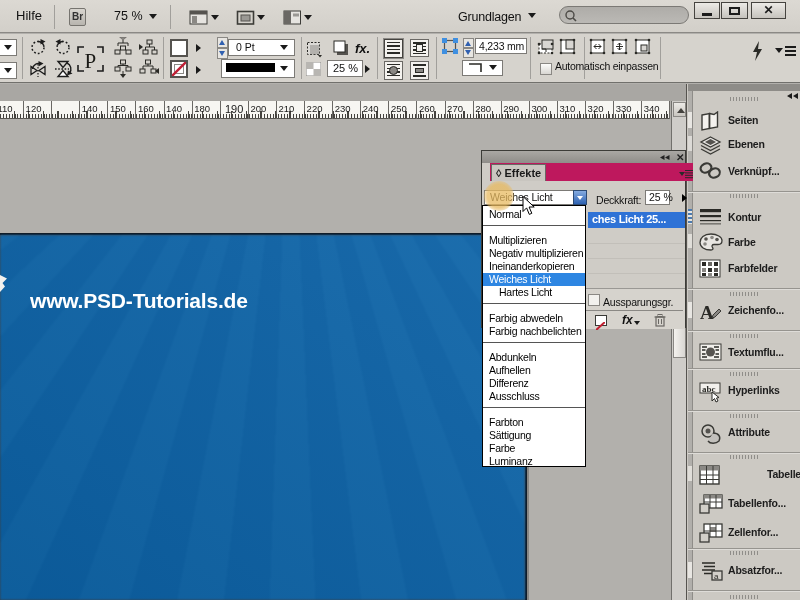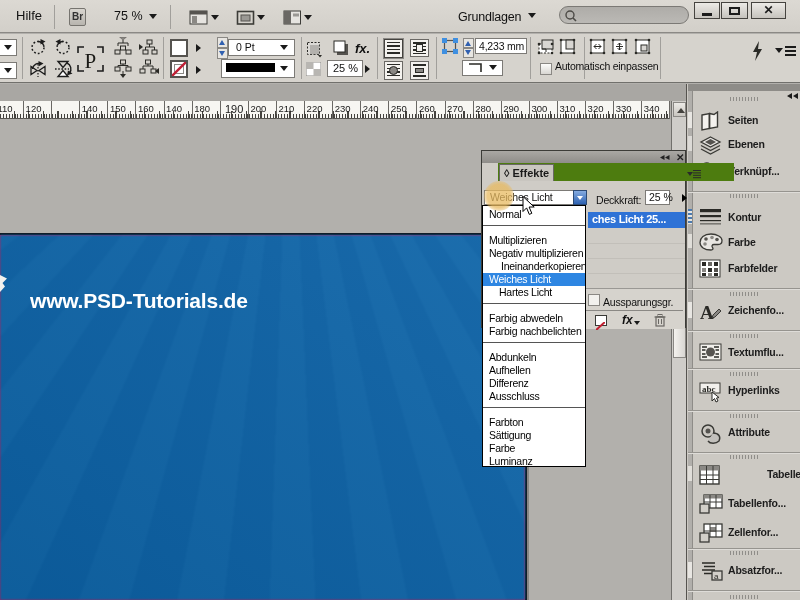--- a/index.html
+++ b/index.html
@@ -289,21 +289,21 @@
       <div class="tx" style="left:503.3px;top:1.5px;font-size:9.5px;color:#1a1a1a;">290</div>
       <div class="tx" style="left:531.4px;top:1.5px;font-size:9.5px;color:#1a1a1a;">300</div>
       <div class="tx" style="left:559.5px;top:1.5px;font-size:9.5px;color:#1a1a1a;">310</div>
       <div class="tx" style="left:587.6px;top:1.5px;font-size:9.5px;color:#1a1a1a;">320</div>
       <div class="tx" style="left:615.7px;top:1.5px;font-size:9.5px;color:#1a1a1a;">330</div>
       <div class="tx" style="left:643.8000000000001px;top:1.5px;font-size:9.5px;color:#1a1a1a;">340</div>
     </div>
 </div>
 
 <div class="abs" style="left:0;top:119px;width:671px;height:481px;background:#b2b0ac;"></div>
-<div class="abs" id="page" style="left:0;top:233px;width:527px;height:367px;background:#be185d;border-top:2px solid #10161e;border-right:2px solid #10161e;box-shadow:2px 2px 0 rgba(60,60,56,0.35);">
+<div class="abs" id="page" style="left:0;top:233px;width:527px;height:367px;background:#404040;border-top:2px solid #10161e;border-right:2px solid #10161e;box-shadow:2px 2px 0 rgba(60,60,56,0.35);">
   <div class="abs" style="left:0;top:0;width:525px;height:365px;background:repeating-conic-gradient(from 2deg at 290px -215px,#0c61a5 0deg 4.5deg,#1066a9 4.5deg 9deg);filter:blur(0.8px);"></div>
   <div class="abs" style="left:0;top:0;width:525px;height:365px;background:linear-gradient(to bottom left,rgba(255,255,255,0.05),rgba(0,0,0,0.08));"></div>
   <div class="tx" style="left:30px;top:54px;font-size:21px;font-weight:bold;color:#fff;letter-spacing:-0.2px;">www.PSD-Tutorials.de</div>
   <svg class="abs" style="left:0;top:40px;" width="8" height="19">
       <path d="M0 0 L7 3.5 L2.5 8 L5 11.5 L0 17 Z" fill="#f2f1ee"></path>
     </svg>
 </div>
 
 <div class="abs" id="vscroll" style="left:671px;top:101px;width:15px;height:499px;background:#cfcdc9;border-left:1px solid #71706c;">
   <div class="abs" style="left:1px;top:1px;width:13px;height:15px;background:linear-gradient(#eceae6,#c9c6c0);border:1px solid #8a8884;">
@@ -452,21 +452,21 @@
 
   <div class="abs" style="left:0;top:0;width:203px;height:12px;background:linear-gradient(#aaa8a4,#8f8d89);">
     <svg class="abs" style="left:178px;top:3.5px;" width="10" height="5">
         <path d="M4.5 0 L0 2.5 L4.5 5 Z M9.5 0 L5 2.5 L9.5 5 Z" fill="#222"></path>
       </svg>
     <svg class="abs" style="left:195px;top:2.5px;" width="7" height="7">
         <path d="M0.5 0.5 L6 6 M6 0.5 L0.5 6" stroke="#222" stroke-width="1.4"></path>
       </svg>
   </div>
 
-  <div class="abs" style="left:16px;top:12px;width:236px;height:18px;background:#4d7c0f;">
+  <div class="abs" style="left:8px;top:12px;width:203px;height:18px;background:#be185d;">
     <div class="abs" style="left:1px;top:1px;width:55px;height:17px;background:#c9c6c0;border:1px solid #6a6864;border-bottom:none;font-size:11px;font-weight:bold;color:#1a1a1a;line-height:16px;"><span style="margin-left:4px;">◊</span> <span>Effekte</span></div>
     <div class="abs" style="left:189px;top:9px;width:0;height:0;border-left:3px solid transparent;border-right:3px solid transparent;border-top:4px solid #2a2a2a;"></div>
       <div class="abs" style="left:195px;top:7px;width:8px;height:1.4px;background:#2a2a2a;box-shadow:0 2.4px 0 #2a2a2a,0 4.8px 0 #2a2a2a,0 7.2px 0 #2a2a2a;"></div>
   </div>
 
   <div class="fieldw" style="left:2px;top:39px;width:90px;height:15px;font-size:10.5px;line-height:13px;padding-left:5px;white-space:nowrap;letter-spacing:-0.2px;">Weiches Licht</div>
   <div class="abs" style="left:91px;top:39px;width:14px;height:15px;background:linear-gradient(#85abe0,#2d62b2);border:1px solid #2c4a74;">
       <div class="abs" style="left:2.5px;top:5px;width:0;height:0;border-left:3.5px solid transparent;border-right:3.5px solid transparent;border-top:4.5px solid #fff;"></div>
     </div>
   <div class="tx" style="left:114px;top:42.5px;font-size:10.5px;letter-spacing:-0.2px;">Deckkraft:</div>
@@ -500,21 +500,21 @@
 </div>
 
 <div class="abs" id="ddl" style="left:482px;top:205px;width:104px;height:262px;background:#fff;border:1px solid #000;font-size:10.5px;color:#000;white-space:nowrap;overflow:hidden;letter-spacing:-0.25px;">
     <div style="height:2px;"></div>
     <div style="height:13px;line-height:13px;padding-left:6px;">Normal</div>
     <div style="height:4px;"></div>
     <div style="height:1px;background:#555;"></div>
     <div style="height:8px;"></div>
     <div style="height:13px;line-height:13px;padding-left:6px;">Multiplizieren</div>
     <div style="height:13px;line-height:13px;padding-left:6px;">Negativ multiplizieren</div>
-    <div style="height:13px;line-height:13px;padding-left:18px;">Ineinanderkopieren</div>
+    <div style="height:13px;line-height:13px;padding-left:6px;">Ineinanderkopieren</div>
     <div style="height:13px;line-height:13px;padding-left:6px;background:#2e86e2;color:#fff;">Weiches Licht</div>
     <div style="height:13px;line-height:13px;padding-left:16px;">Hartes Licht</div>
     <div style="height:4px;"></div>
     <div style="height:1px;background:#555;"></div>
     <div style="height:8px;"></div>
     <div style="height:13px;line-height:13px;padding-left:6px;">Farbig abwedeln</div>
     <div style="height:13px;line-height:13px;padding-left:6px;">Farbig nachbelichten</div>
     <div style="height:4px;"></div>
     <div style="height:1px;background:#555;"></div>
     <div style="height:8px;"></div>

